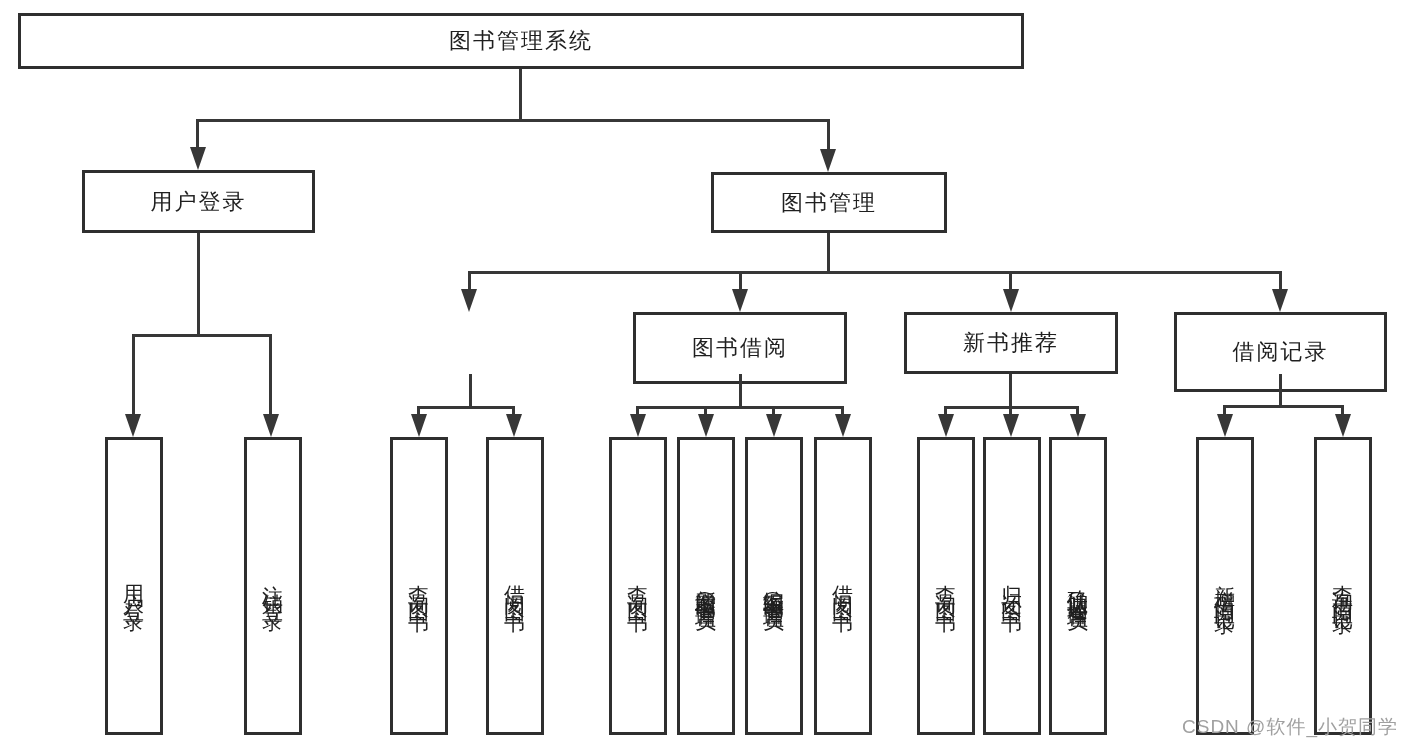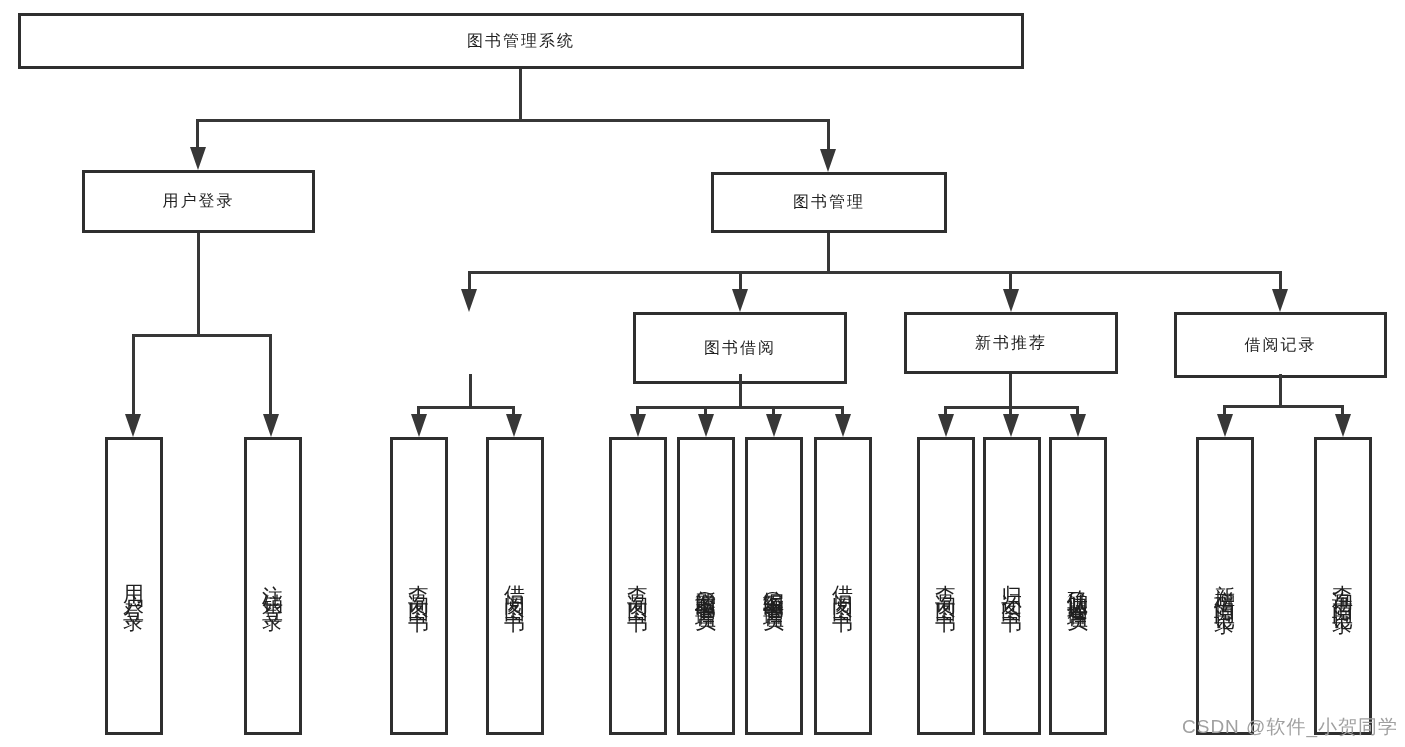--- a/index.html
+++ b/index.html
@@ -5,21 +5,21 @@
   html,body { margin:0; padding:0; background:#ffffff; }
   #canvas {
     position:relative; width:1405px; height:747px;
     background:#ffffff; overflow:hidden;
     font-family:"Liberation Sans","DejaVu Sans",sans-serif;
   }
   .box {
     position:absolute; box-sizing:border-box;
     border:3px solid #2f2f2f; background:#ffffff;
     display:flex; align-items:center; justify-content:center;
-    font-size:16px; color:#1f1f1f; letter-spacing:2px; white-space:nowrap;
+    font-size:22px; color:#1f1f1f; letter-spacing:2px; white-space:nowrap;
   }
   .vbox {
     position:absolute; box-sizing:border-box;
     border:3px solid #2f2f2f; background:#ffffff;
     display:flex; align-items:center; justify-content:center;
     writing-mode:vertical-rl; text-orientation:mixed;
     font-size:21px; color:#1f1f1f; letter-spacing:9px; line-height:1;
     top:437px; width:58px; height:298px;
   }
   .vbox.tight { letter-spacing:3px; }
@@ -65,21 +65,21 @@
   <div class="ar" style="left:461px;  top:289px;"></div>
   <div class="vl" style="left:739px;  top:271px; height:20px;"></div>
   <div class="ar" style="left:732px;  top:289px;"></div>
   <div class="vl" style="left:1009px; top:271px; height:20px;"></div>
   <div class="ar" style="left:1003px; top:289px;"></div>
   <div class="vl" style="left:1279px; top:271px; height:20px;"></div>
   <div class="ar" style="left:1272px; top:289px;"></div>
 
   <div class="box" style="left:633px;  top:312px; width:214px; height:72px;">图书借阅</div>
   <div class="box" style="left:904px;  top:312px; width:214px; height:62px;">新书推荐</div>
-  <div class="box" style="left:1174px; top:312px; width:213px; height:66px;">借阅记录</div>
+  <div class="box" style="left:1174px; top:312px; width:213px; height:80px;">借阅记录</div>
 
   <div class="vl" style="left:469px; top:374px; height:33px;"></div>
   <div class="hl" style="left:417px; top:406px; width:98px;"></div>
   <div class="vl" style="left:417px; top:406px; height:10px;"></div>
   <div class="ar" style="left:411px; top:414px;"></div>
   <div class="vl" style="left:512px; top:406px; height:10px;"></div>
   <div class="ar" style="left:506px; top:414px;"></div>
 
   <div class="vl" style="left:739px; top:374px; height:33px;"></div>
   <div class="hl" style="left:636px; top:406px; width:208px;"></div>

